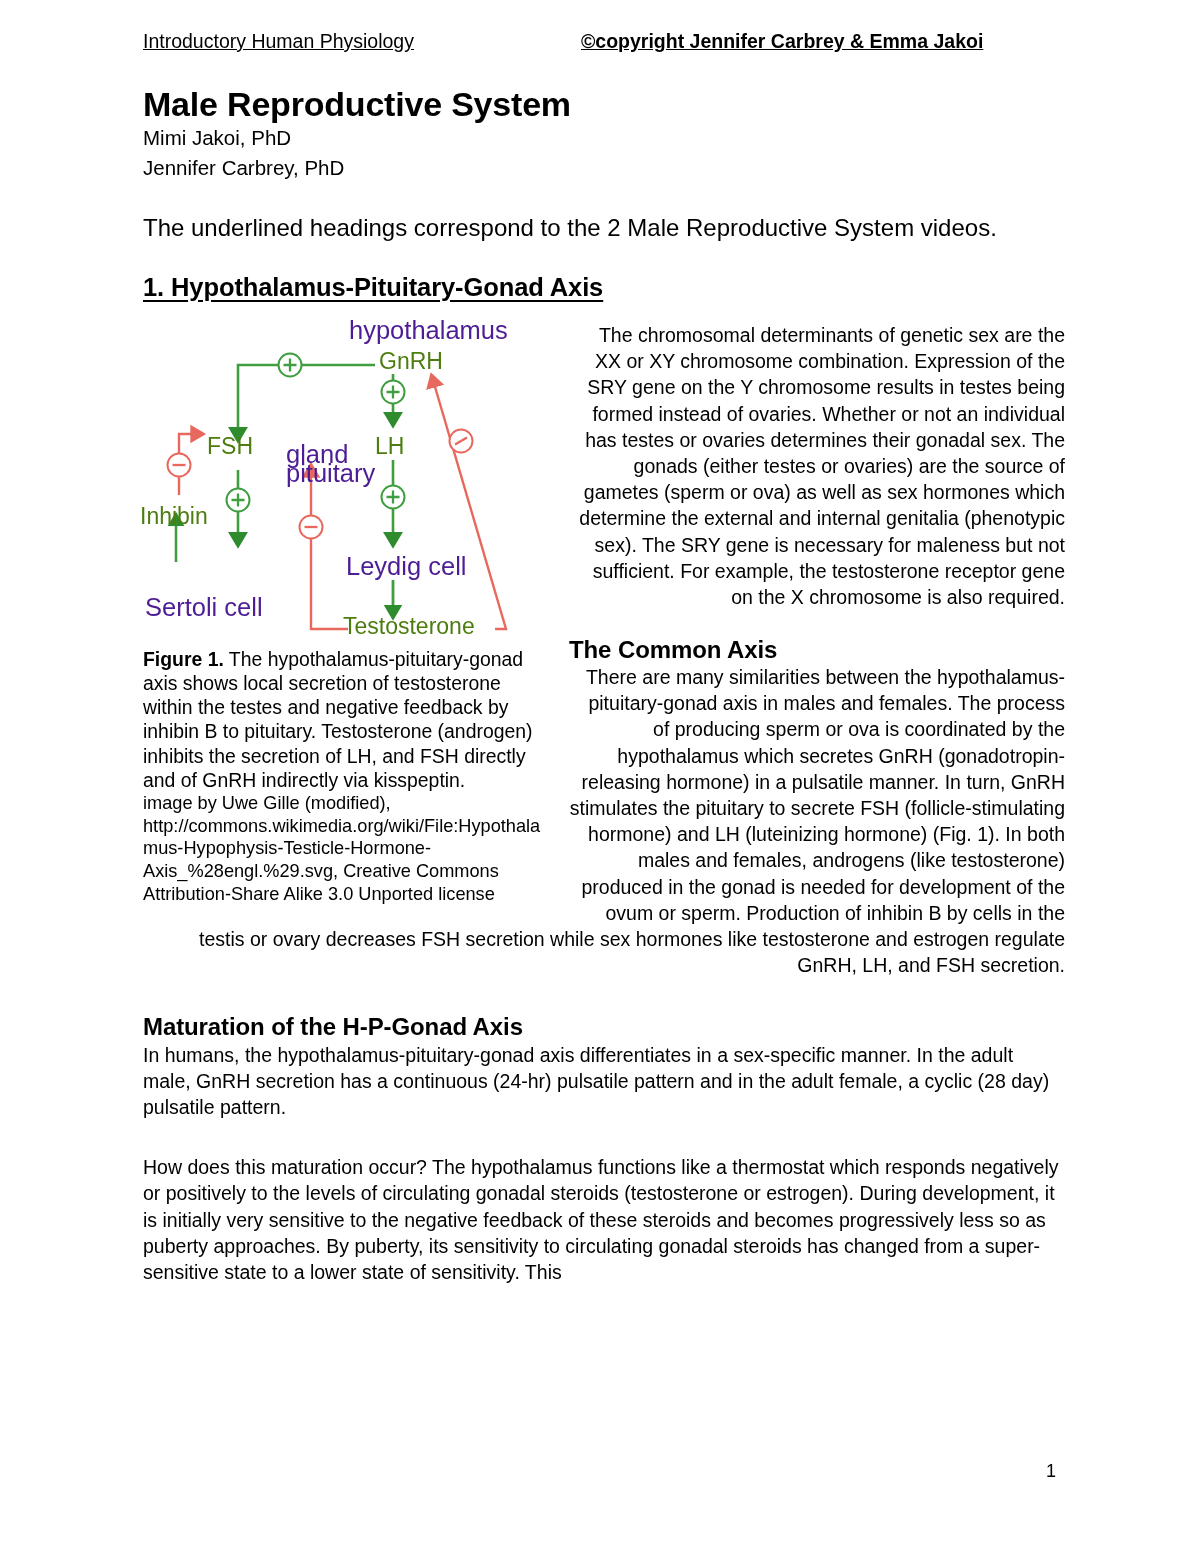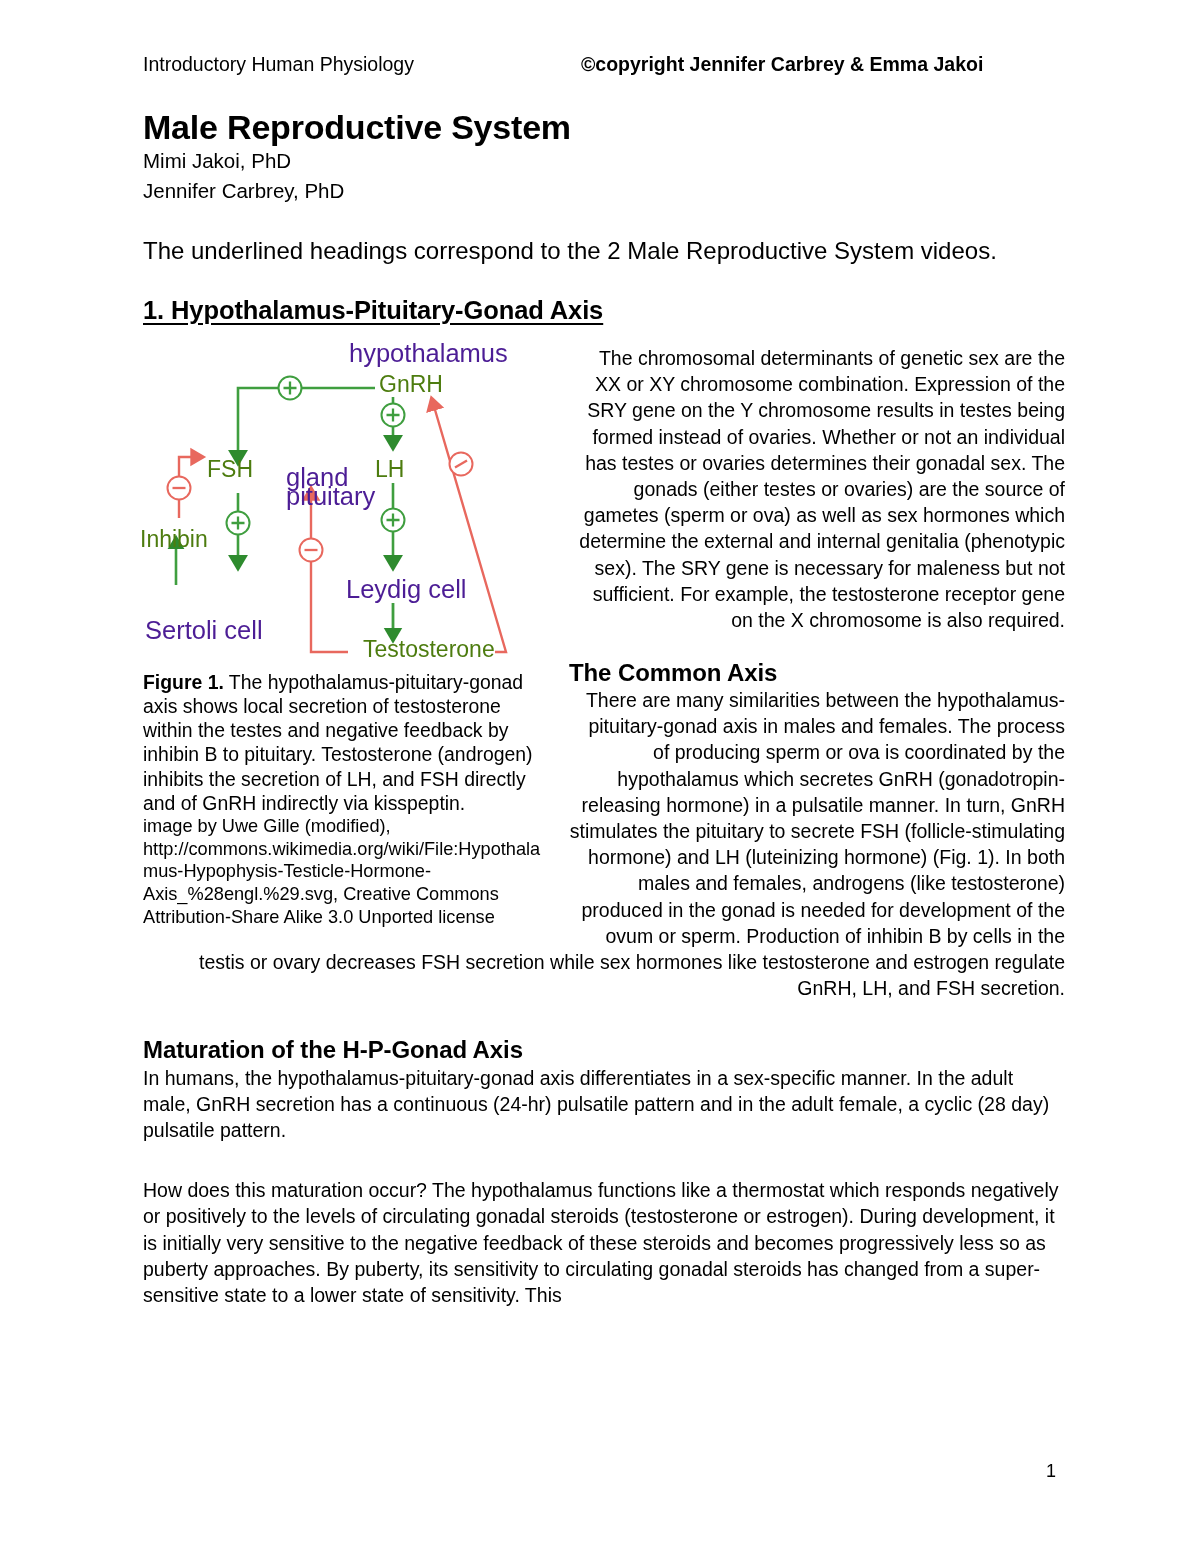--- a/index.html
+++ b/index.html
@@ -22,23 +22,24 @@
     position: absolute;
     left: 143px;
     top: 0;
     width: 922px;
   }
 
   
   .runhead {
     display: flex;
     align-items: baseline;
-    padding-top: 53px;
+    padding-top: 30px;
     font-size: 19.5px;
     line-height: 1.2;
+    text-decoration: underline;
   }
   .runhead-left { white-space: nowrap; }
   .runhead-right {
     margin-left: 167px;
     font-weight: bold;
     white-space: nowrap;
   }
 
   
   .doc-title {
@@ -235,21 +236,21 @@
 
           <div class="dg dg-label" style="left:206px; top:-4px;">hypothalamus</div>
           <div class="dg dg-horm" style="left:236px; top:28px;">GnRH</div>
           <div class="dg dg-label" style="left:143px; top:109px;margin-top:30px;">pituitary</div>
           <div class="dg dg-label" style="left:143px; top:120px;">gland</div>
           <div class="dg dg-horm" style="left:64px; top:113px;">FSH</div>
           <div class="dg dg-horm" style="left:232px; top:113px;">LH</div>
           <div class="dg dg-horm" style="left:-3px; top:183px;">Inhibin</div>
           <div class="dg dg-label" style="left:2px; top:234px;margin-top:39px;">Sertoli cell</div>
           <div class="dg dg-label" style="left:203px; top:232px;">Leydig cell</div>
-          <div class="dg dg-horm" style="left:220px; top:293px;">Testosterone</div>
+          <div class="dg dg-horm" style="left:200px; top:293px;">Testosterone</div>
         </div>
 
         <div class="fig-caption"><b>Figure 1.</b><span> The hypothalamus-pituitary-gonad axis shows local secretion of testosterone within the testes and negative feedback by inhibin B to pituitary. Testosterone (androgen) inhibits the secretion of LH, and FSH directly and of GnRH indirectly via kisspeptin.</span></div>
         <div class="fig-credit">image by Uwe Gille (modified), http://commons.wikimedia.org/wiki/File:Hypothalamus-Hypophysis-Testicle-Hormone-Axis_%28engl.%29.svg, Creative Commons Attribution-Share Alike 3.0 Unported license</div>
       </div>
 
       <div class="flow-text">The chromosomal determinants of genetic sex are the XX or XY chromosome combination. Expression of the SRY gene on the Y chromosome results in testes being formed instead of ovaries. Whether or not an individual has testes or ovaries determines their gonadal sex. The gonads (either testes or ovaries) are the source of gametes (sperm or ova) as well as sex hormones which determine the external and internal genitalia (phenotypic sex). The SRY gene is necessary for maleness but not sufficient. For example, the testosterone receptor gene on the X chromosome is also required.</div>
 
       <div class="right-col-head second">The Common Axis</div>
       <div class="flow-text">There are many similarities between the hypothalamus-pituitary-gonad axis in males and females. The process of producing sperm or ova is coordinated by the hypothalamus which secretes GnRH (gonadotropin-releasing hormone) in a pulsatile manner. In turn, GnRH stimulates the pituitary to secrete FSH (follicle-stimulating hormone) and LH (luteinizing hormone) (Fig. 1). In both males and females, androgens (like testosterone) produced in the gonad is needed for development of the ovum or sperm. Production of inhibin B by cells in the testis or ovary decreases FSH secretion while sex hormones like testosterone and estrogen regulate GnRH, LH, and FSH secretion.</div>

